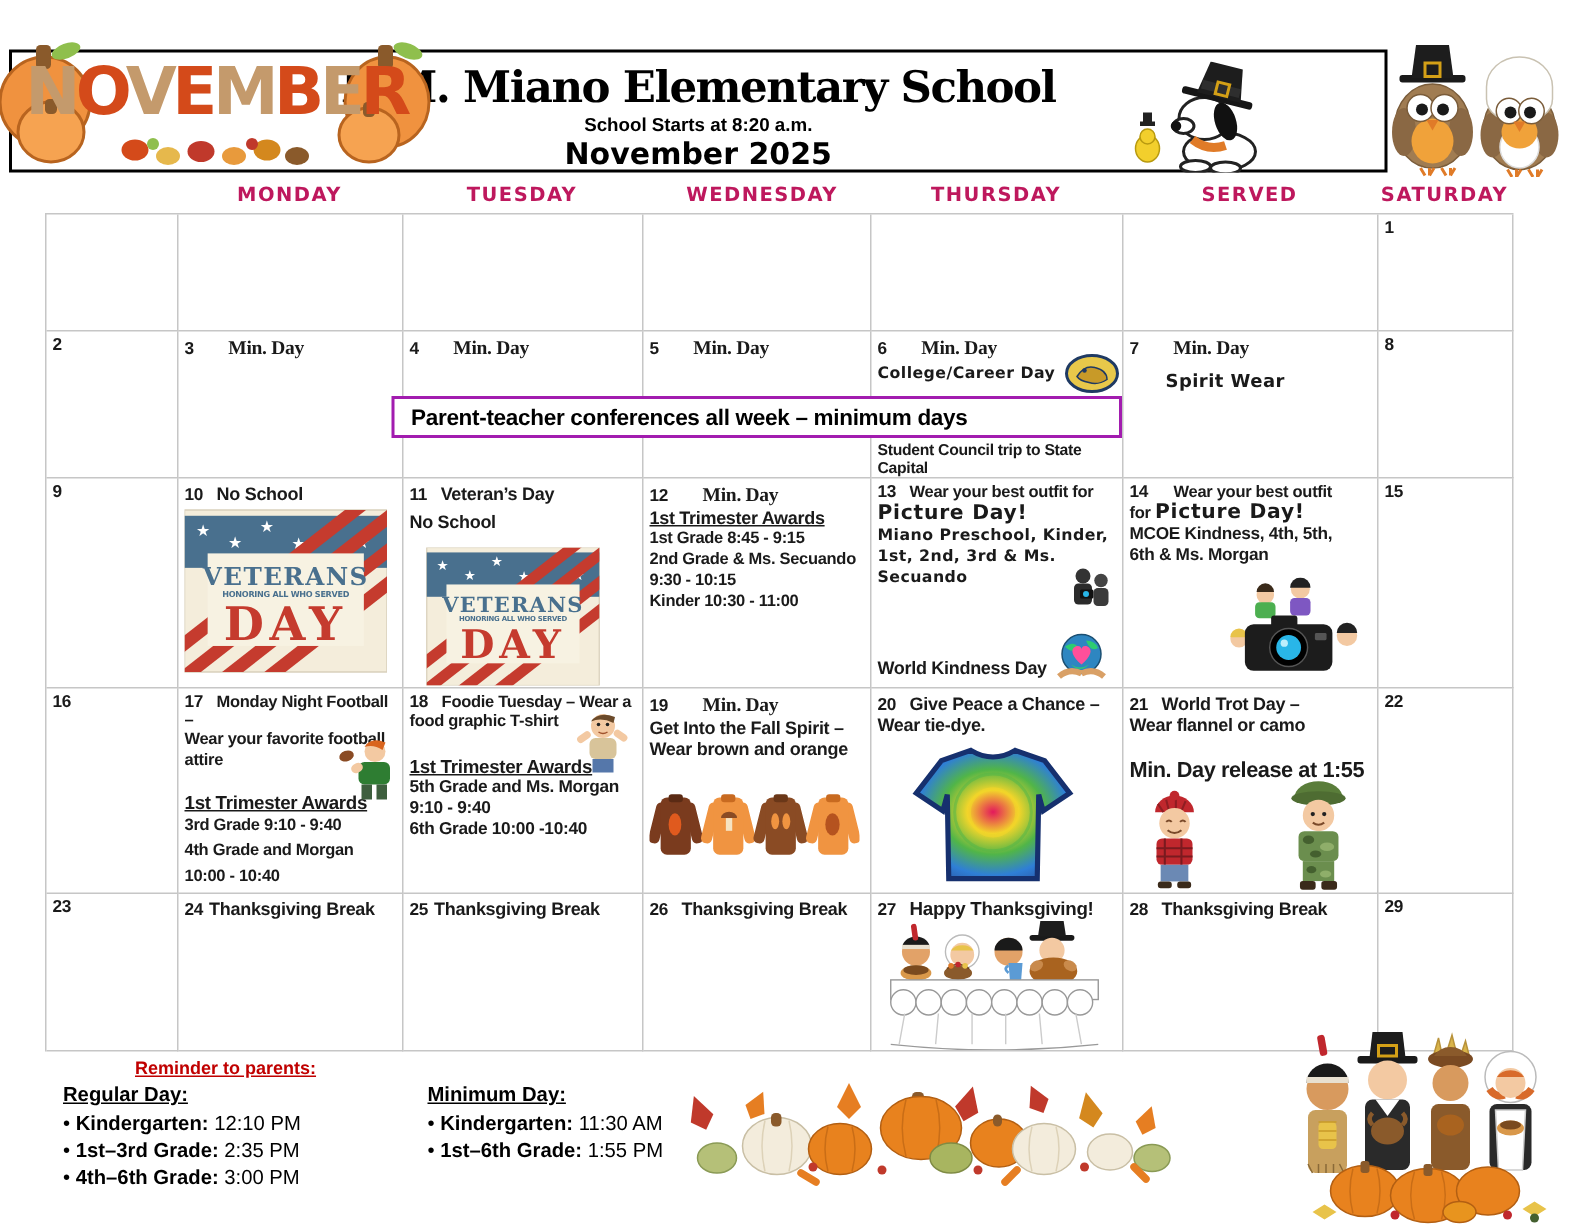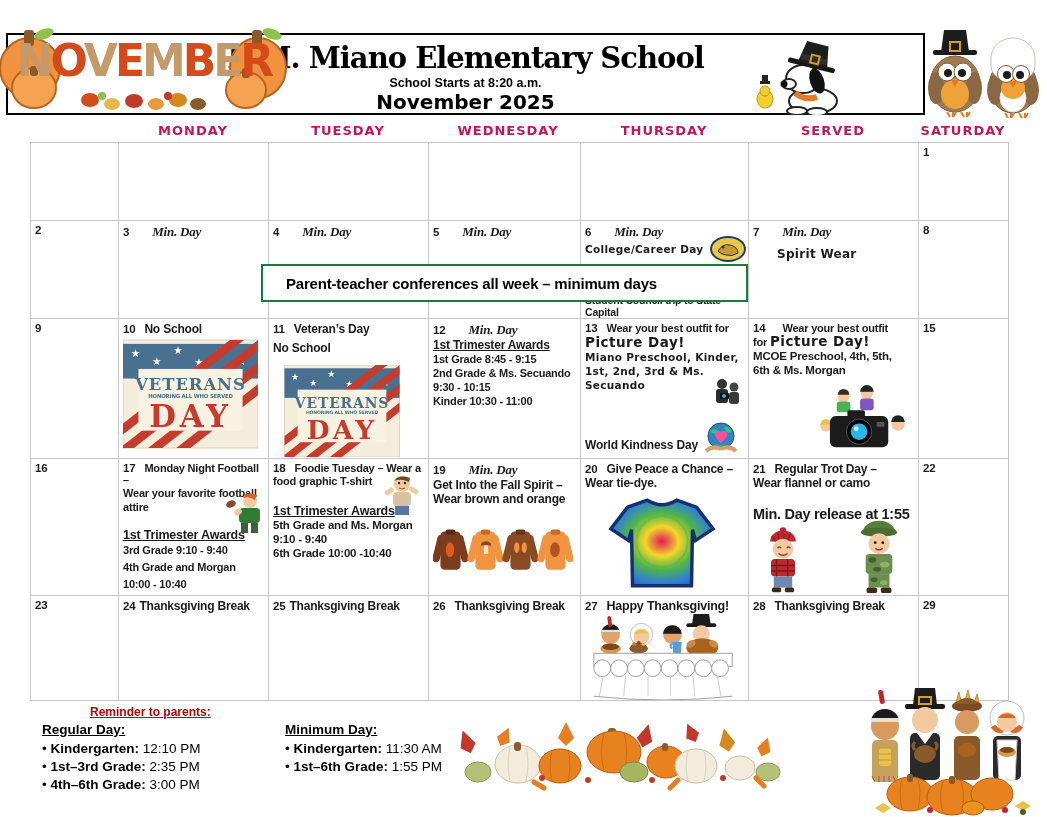--- a/index.html
+++ b/index.html
@@ -18,26 +18,26 @@
   
   .dayhead { position:absolute; top:123px; font-family:"DejaVu Sans", sans-serif; font-weight:bold; font-size:13px; letter-spacing:1px; color:#be185d; text-align:center; }
 
   
   .grid { position:absolute; left:30px; top:142px; width:979px; height:559px;
     display:grid; grid-template-columns:88px 150px 160px 152px 168px 170px 90px;
     grid-template-rows:78px 98px 140px 137px 105px;
     border-top:1px solid #c6c6c6; border-left:1px solid #c6c6c6; background:#fff; }
   .c { position:relative; border-right:1px solid #c6c6c6; border-bottom:1px solid #c6c6c6; padding:3px 4px; font-size:11px; font-weight:bold; letter-spacing:-0.2px; color:#1a1a1a; overflow:visible; }
   .num { font-weight:bold; font-size:11.5px; margin-right:9px; }
-  .minday { font-family:"Liberation Serif", serif; font-weight:bold; font-size:13px; margin-left:14px;font-style:italic; }
+  .minday { font-family:"Liberation Serif", serif; font-weight:bold; font-size:13px; margin-left:14px; }
   .comic { font-family:"DejaVu Sans", sans-serif; font-weight:bold; letter-spacing:0.3px; font-size:10.5px; }
   .picday { font-family:"DejaVu Sans", sans-serif; font-weight:bold; font-size:13.5px; letter-spacing:0.5px; }
   .awards { text-decoration:underline; font-size:12px; }
   .cl { line-height:14px; }
-  .conf-banner { position:absolute; left:261px; top:264px; width:487px; height:38px; border:2px solid #15803d; background:#fff; z-index:6; display:flex; align-items:center; padding-left:23px; font-weight:bold; font-size:15px; letter-spacing:-0.2px; }
+  .conf-banner { position:absolute; left:261px; top:264px; width:487px; height:28px; border:2px solid #a21caf; background:#fff; z-index:6; display:flex; align-items:center; padding-left:11px; font-weight:bold; font-size:15px; letter-spacing:-0.2px; }
 
   
   .reminder { position:absolute; left:42px; top:705px; color:#c00000; font-weight:bold; font-size:12px; text-decoration:underline;padding-left:48px; }
   .fblock { position:absolute; font-size:13.5px; }
   .fhead { font-weight:bold; text-decoration:underline; margin-bottom:3px; }
   .fitem { line-height:18px; }
   .fitem b { font-weight:bold; }
   .garland { position:absolute; left:438px; top:720px; }
   .pilgrims { position:absolute; left:855px; top:688px; }
 </style>
@@ -240,21 +240,21 @@
       <svg style="position:absolute;bottom:1px;right:8px;" width="38" height="36" viewBox="0 0 38 36">
         <circle cx="19" cy="15" r="13" fill="#2e86c1" stroke="#1b4f72"></circle>
         <path d="M8,10 q6,-4 9,1 q-5,4 -9,-1Z M22,6 q6,0 8,5 q-5,3 -8,-5Z M12,22 q6,4 12,0 q-6,6 -12,0Z" fill="#2ecc71"></path>
         <path d="M19,22 c-6,-5 -8,-10 -4,-12 c3,-1 4,1 4,2 c0,-1 1,-3 4,-2 c4,2 2,7 -4,12Z" fill="#ff4f9a"></path>
         <path d="M4,30 q7,-6 15,-2 M34,30 q-7,-6 -15,-2" stroke="#d9a066" stroke-width="4" fill="none"></path>
       </svg>
     </div>
     <div class="c">
       <div><span class="num">14</span><span style="margin-left:8px;">Wear your best outfit</span></div>
       <div class="cl"><span>for</span> <span class="picday">Picture Day!</span></div>
-      <div class="cl" style="font-size:11.5px;">MCOE Preschool, 4th, 5th,</div>
+      <div class="cl" style="font-size:11.5px;">MCOE Kindness, 4th, 5th,</div>
       <div class="cl" style="font-size:11.5px;">6th &amp; Ms. Morgan</div>
       <svg style="position:absolute;bottom:3px;right:8px;" width="95" height="70" viewBox="0 0 95 72">
         <circle cx="28" cy="12" r="6" fill="#f3c9a2"></circle>
           <path d="M22,10 a6,6 0 0,1 12,0Z" fill="#3a2a1a"></path>
         <rect x="21" y="17" width="14" height="11" rx="3" fill="#4caf50"></rect>
         <circle cx="52" cy="8" r="6.5" fill="#f3c9a2"></circle>
           <path d="M45,7 a7,7 0 0,1 14,0Z" fill="#222"></path>
         <rect x="45" y="14" width="14" height="12" rx="3" fill="#7e57c2"></rect>
         <circle cx="84" cy="40" r="7" fill="#f3c9a2"></circle>
           <path d="M77,38 a7,7 0 0,1 14,0Z" fill="#222"></path>
@@ -357,21 +357,21 @@
               <stop offset="82%" stop-color="#2f7fd6"></stop>
             <stop offset="100%" stop-color="#2b5fb0"></stop>
           </radialGradient>
         </defs>
         <path d="M25,10 L45,3 Q60,12 75,3 L95,10 L112,32 L94,44 L91,33 L90,90 L30,90 L29,33 L26,44 L8,32 Z" fill="url(#td)" stroke="#16306e" stroke-width="3.5"></path>
         <circle cx="60" cy="45" r="16" fill="none" stroke="#f2d52a" stroke-width="2" opacity="0.6"></circle>
         <circle cx="60" cy="45" r="26" fill="none" stroke="#51b548" stroke-width="2" opacity="0.5"></circle>
       </svg>
     </div>
     <div class="c">
-      <div><span class="num">21</span><span style="font-size:12px;">Regular Trot Day –</span></div>
+      <div><span class="num">21</span><span style="font-size:12px;">World Trot Day –</span></div>
       <div class="cl" style="font-size:12px;">Wear flannel or camo</div>
       <div style="margin-top:16px;font-size:14.5px;letter-spacing:-0.3px;">Min. Day release at 1:55</div>
       <svg style="position:absolute;bottom:0;left:8px;" width="52" height="72" viewBox="0 0 52 78">
         <path d="M12,20 a14,12 0 0,1 28,0 Z" fill="#c0272d"></path>
         <path d="M14,14 l4,6 M20,11 l2,8 M27,10 l0,9 M34,12 l-3,7" stroke="#8f1d22" stroke-width="1.5"></path>
         <circle cx="26" cy="8" r="3.5" fill="#c0272d"></circle>
         <circle cx="26" cy="28" r="11" fill="#f3c9a2"></circle>
         <path d="M20,27 q2,-2 4,0 M30,27 q2,-2 4,0 M21,33 q5,4 10,0" stroke="#7a4a2a" fill="none" stroke-width="1.5"></path>
         <rect x="13" y="39" width="26" height="19" rx="4" fill="#c0272d"></rect>
         <path d="M19,39 v19 M31,39 v19 M13,46 h26 M13,52 h26" stroke="#7a1a1f" stroke-width="1.5"></path>

